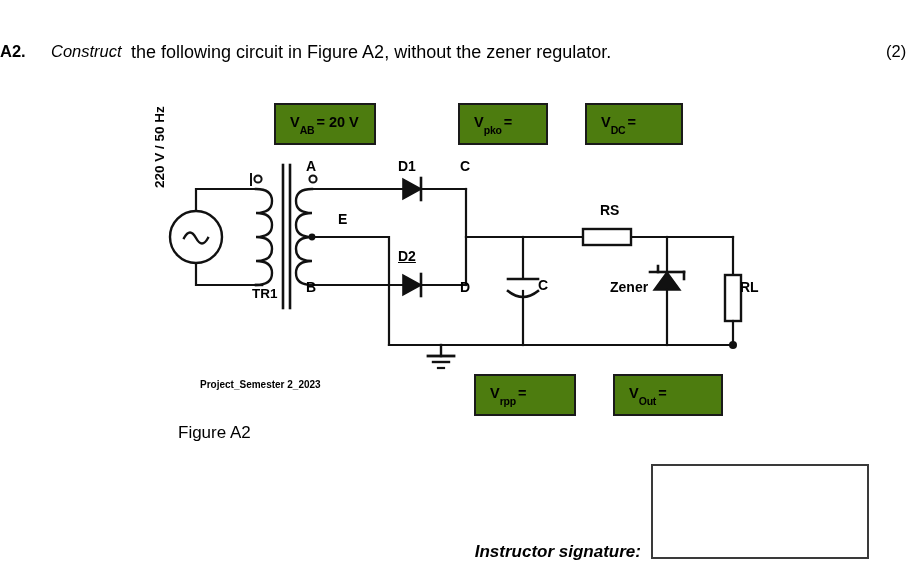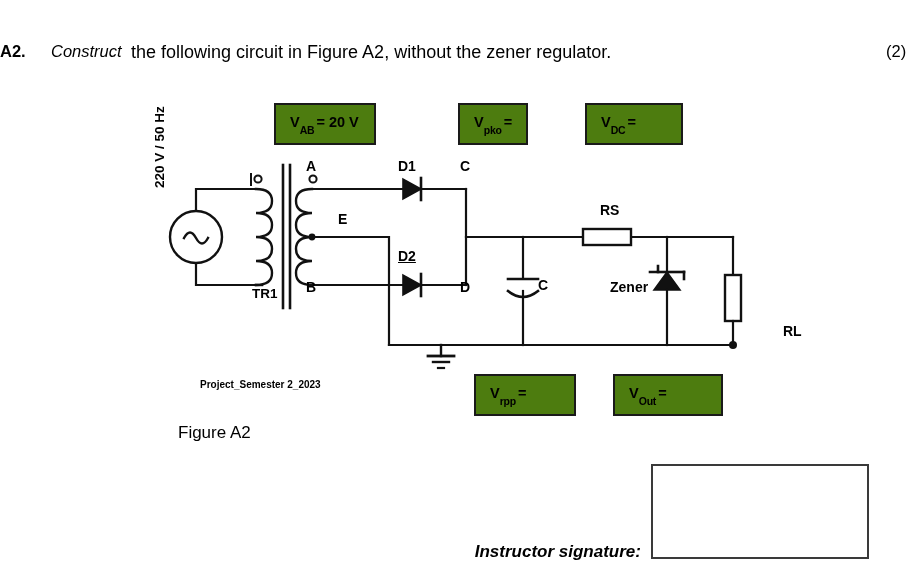--- a/index.html
+++ b/index.html
@@ -93,21 +93,21 @@
     position: relative;
     top: 3px;
     left: 0px;
     letter-spacing: -0.2px;
   }
   .vb-eq {
     margin-left: 2px;
   }
 
   #box-vab { left: 274px; top: 103px; width: 102px; height: 42px; }
-  #box-vpko { left: 458px; top: 103px; width: 70px; height: 42px; }
+  #box-vpko { left: 458px; top: 103px; width: 90px; height: 42px; }
   #box-vdc  { left: 585px; top: 103px; width: 98px; height: 42px; }
   #box-vrpp { left: 474px; top: 374px; width: 102px; height: 42px; }
   #box-vout { left: 613px; top: 374px; width: 110px; height: 42px; }
 
   
   .c-label {
     position: absolute;
     font-size: 14px;
     font-weight: bold;
     white-space: nowrap;
@@ -132,21 +132,21 @@
   #lbl-A     { left: 306px; top: 159px; }
   #lbl-B     { left: 306px; top: 280px; }
   #lbl-E     { left: 338px; top: 212px; }
   #lbl-D1    { left: 398px; top: 159px; }
   #lbl-D2    { left: 398px; top: 249px; text-decoration: underline; }
   #lbl-C-node{ left: 460px; top: 159px; }
   #lbl-D-node{ left: 460px; top: 280px; }
   #lbl-cap   { left: 538px; top: 278px; }
   #lbl-rs    { left: 600px; top: 203px; }
   #lbl-zener { left: 610px; top: 280px; }
-  #lbl-rl    { left: 783px; top: 280px; margin-top: 44px; }
+  #lbl-rl    { left: 740px; top: 280px; }
   #lbl-project {
     left: 200px; top: 380px;
     font-size: 10px; font-weight: bold;
   }
 
   
   #figure-caption {
     position: absolute;
     left: 178px;
     top: 423px;

